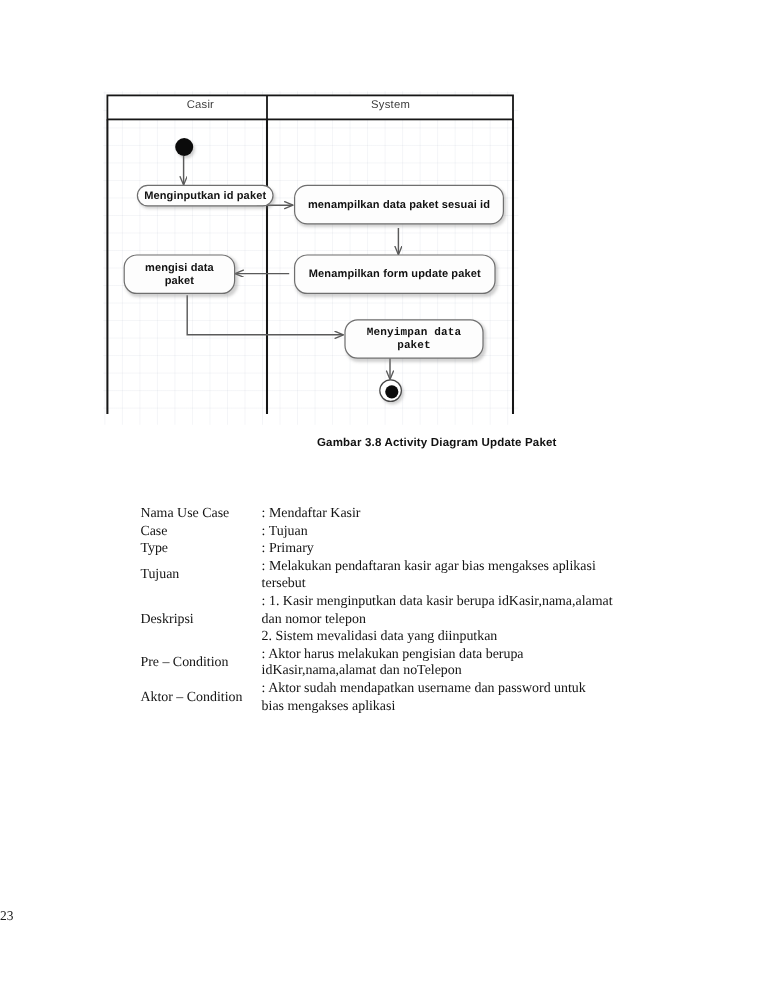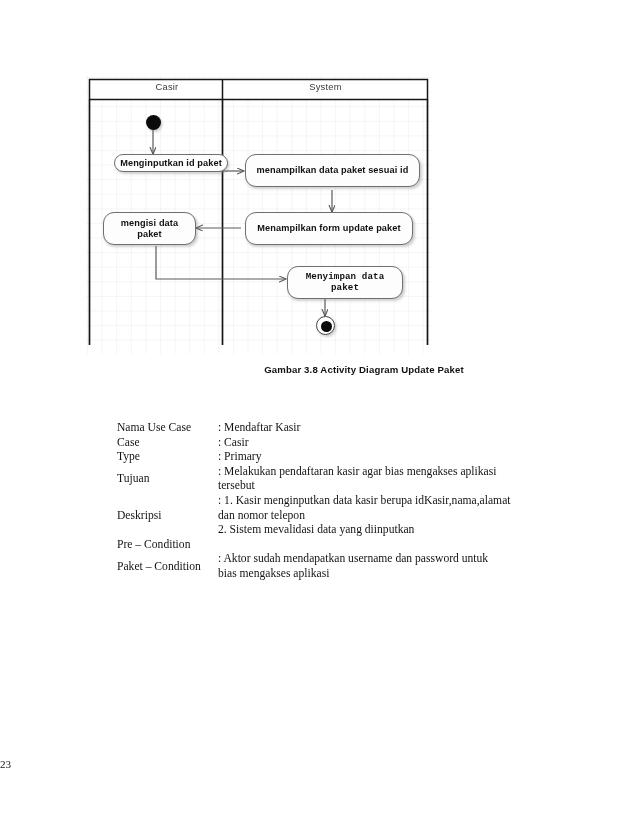--- a/index.html
+++ b/index.html
@@ -222,21 +222,21 @@
 
 <div id="usecase-table">
 
   <div class="uc-row">
     <div class="uc-label">Nama Use Case</div>
     <div class="uc-value">: Mendaftar Kasir</div>
   </div>
 
   <div class="uc-row">
     <div class="uc-label">Case</div>
-    <div class="uc-value">: Casir</div>
+    <div class="uc-value">: Tujuan</div>
   </div>
 
   <div class="uc-row">
     <div class="uc-label">Type</div>
     <div class="uc-value">: Primary</div>
   </div>
 
   <div class="uc-row">
     <div class="uc-label">Tujuan</div>
     <div class="uc-value">: Melakukan pendaftaran kasir agar bias mengakses aplikasi
@@ -245,22 +245,24 @@
 
   <div class="uc-row">
     <div class="uc-label">Deskripsi</div>
     <div class="uc-value">: 1. Kasir menginputkan data kasir berupa idKasir,nama,alamat
 dan nomor telepon
 2. Sistem mevalidasi data yang diinputkan</div>
   </div>
 
   <div class="uc-row">
     <div class="uc-label">Pre – Condition</div>
-  </div>
-
-  <div class="uc-row">
-    <div class="uc-label">Paket – Condition</div>
+    <div class="uc-value">: Aktor harus melakukan pengisian data berupa
+idKasir,nama,alamat dan noTelepon</div>
+  </div>
+
+  <div class="uc-row">
+    <div class="uc-label">Aktor – Condition</div>
     <div class="uc-value">: Aktor sudah mendapatkan username dan password untuk
 bias mengakses aplikasi</div>
   </div>
 </div>
 
 <div id="page-number">23</div>
 
 </body></html>

